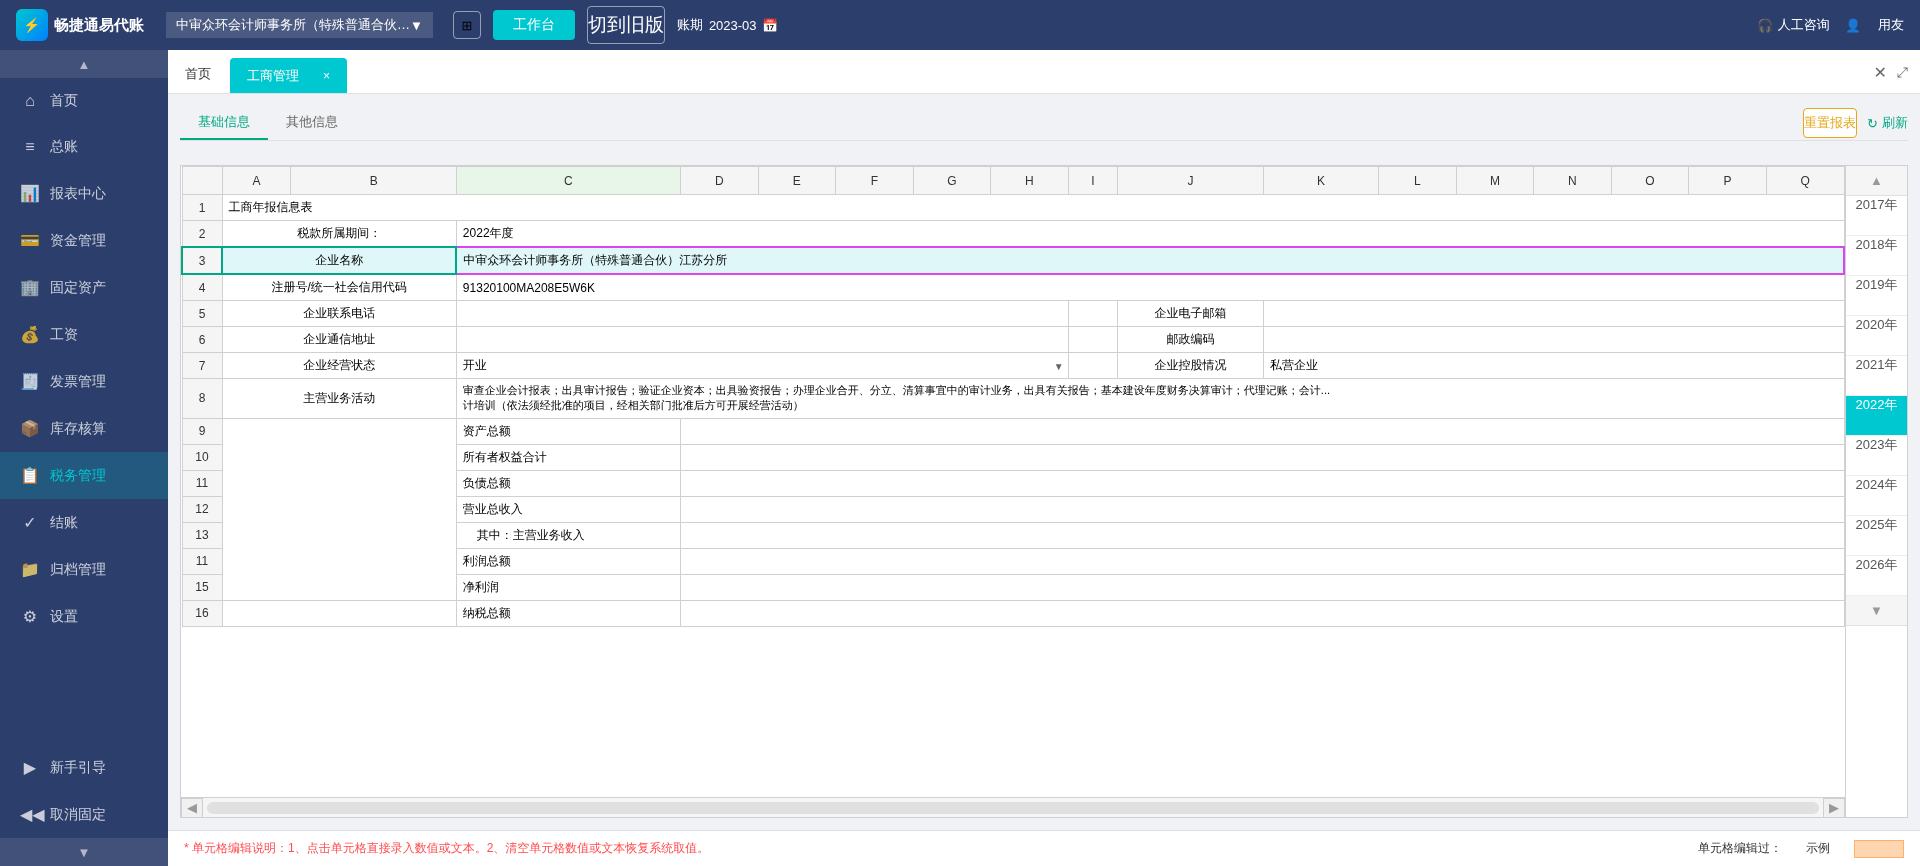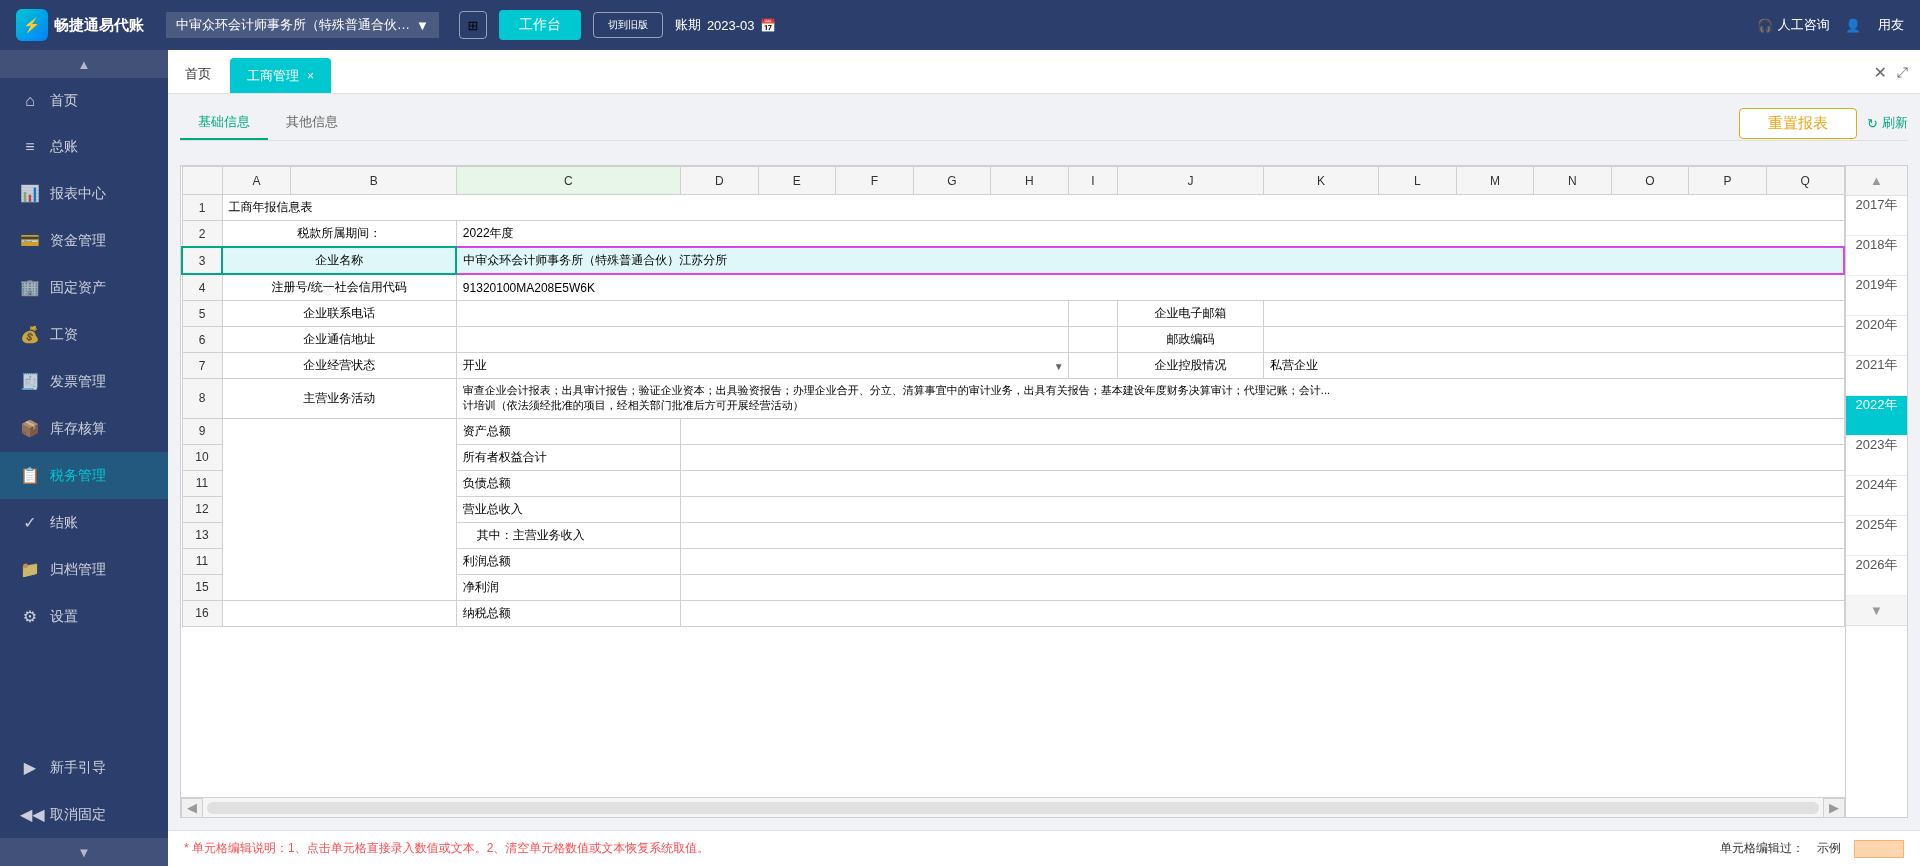--- a/index.html
+++ b/index.html
@@ -2,24 +2,24 @@
 <html><head>
   <meta charset="utf-8">
   <style>
     * { box-sizing: border-box; margin: 0; padding: 0; }
     body { font-family: 'Microsoft YaHei', '微软雅黑', sans-serif; font-size: 13px; background: #f0f2f5; width: 1920px; height: 866px; overflow: hidden; display: flex; flex-direction: column; }
 
     
     .topbar { height: 50px; background: #2c3e6b; display: flex; align-items: center; padding: 0 16px; gap: 12px; flex-shrink: 0; }
     .logo { display: flex; align-items: center; gap: 6px; color: #fff; font-size: 15px; font-weight: bold; margin-right: 10px; }
     .logo-icon { width: 32px; height: 32px; background: linear-gradient(135deg, #00c8d0, #0080ff); border-radius: 6px; display: flex; align-items: center; justify-content: center; color: #fff; font-size: 14px; }
-    .company-selector { display: flex; align-items: center; background: rgba(255,255,255,0.15); border-radius: 0; padding: 4px 10px; color: #fff; font-size: 13px; cursor: pointer; gap: 6px; min-width: 220px; }
+    .company-selector { display: flex; align-items: center; background: rgba(255,255,255,0.15); border-radius: 0; padding: 4px 10px; color: #fff; font-size: 13px; cursor: pointer; gap: 0; min-width: 220px; }
     .company-icon { width: 28px; height: 28px; border: 1px solid rgba(255,255,255,0.5); border-radius: 4px; display: flex; align-items: center; justify-content: center; margin-left: 8px; cursor: pointer; }
     .workbench-btn { background: #00c8d0; color: #fff; border: none; border-radius: 4px; padding: 6px 20px; font-size: 14px; cursor: pointer; }
-    .old-version-btn { background: transparent; color: #fff; border: 1px solid rgba(255,255,255,0.5); border-radius: 4px; padding: 5px 14px; font-size: 10px; cursor: pointer; }
+    .old-version-btn { background: transparent; color: #fff; border: 1px solid rgba(255,255,255,0.5); border-radius: 4px; padding: 5px 0; font-size: 19px; cursor: pointer; }
     .period-info { color: #fff; font-size: 13px; display: flex; align-items: center; gap: 6px; }
     .topbar-right { margin-left: auto; display: flex; align-items: center; gap: 16px; color: #fff; font-size: 13px; }
     .service-btn { display: flex; align-items: center; gap: 4px; cursor: pointer; }
 
     
     .main-layout { display: flex; flex: 1; overflow: hidden; }
 
     
     .sidebar { width: 168px; background: #2c3e6b; display: flex; flex-direction: column; flex-shrink: 0; overflow-y: auto; }
     .sidebar-item { display: flex; align-items: center; gap: 10px; padding: 14px 20px; color: rgba(255,255,255,0.75); cursor: pointer; font-size: 14px; }
@@ -27,32 +27,32 @@
     .sidebar-icon { font-size: 16px; width: 20px; text-align: center; }
     .sidebar-scroll-btn { height: 28px; background: rgba(255,255,255,0.1); display: flex; align-items: center; justify-content: center; cursor: pointer; color: rgba(255,255,255,0.6); }
 
     
     .content { flex: 1; display: flex; flex-direction: column; overflow: hidden; background: #f0f2f5; }
 
     
     .tab-bar { height: 44px; background: #fff; display: flex; align-items: flex-end; padding: 0 0 0 0; border-bottom: 1px solid #e0e0e0; flex-shrink: 0; }
     .tab-item { padding: 8px 16px; cursor: pointer; font-size: 13px; color: #666; border-top: 1px solid transparent; border-left: 1px solid transparent; border-right: 1px solid transparent; margin-right: 2px; }
     .tab-item.home { color: #333; }
-    .tab-item.active { background: #00c8d0; color: #fff; border-radius: 4px 4px 0 0; display: flex; align-items: center; gap: 8px; }
+    .tab-item.active { background: #00c8d0; color: #fff; border-radius: 4px 4px 0 0; display: flex; align-items: center; gap: 24px; }
     .tab-close { cursor: pointer; font-size: 12px; }
 
     
     .page-content { flex: 1; display: flex; flex-direction: column; overflow: hidden; padding: 12px; }
 
     
     .sub-tabs { display: flex; align-items: center; margin-bottom: 24px; border-bottom: 1px solid #e0e0e0; padding-bottom: 0; }
     .sub-tab { padding: 7px 18px; cursor: pointer; font-size: 13px; color: #666; border-bottom: 2px solid transparent; }
     .sub-tab.active { color: #00a884; border-bottom: 2px solid #00a884; }
     .sub-tabs-right { margin-left: auto; display: flex; align-items: center; gap: 10px; }
-    .reset-btn { border: 1px solid #e6a817; color: #e6a817; background: #fff; padding: 5px 28px; border-radius: 4px; cursor: pointer; font-size: 15px; }
+    .reset-btn { border: 1px solid #e6a817; color: #e6a817; background: #fff; padding: 5px 0; border-radius: 4px; cursor: pointer; font-size: 13px; }
     .refresh-btn { color: #00a884; background: transparent; border: none; cursor: pointer; font-size: 13px; display: flex; align-items: center; gap: 4px; }
 
     
     .spreadsheet-wrapper { flex: 1; display: flex; overflow: hidden; background: #fff; border: 1px solid #d0d0d0; }
     .spreadsheet-main { flex: 1; overflow: hidden; display: flex; flex-direction: column; }
     .spreadsheet-table-wrapper { flex: 1; overflow: auto; }
 
     table { border-collapse: collapse; width: 100%; font-size: 12px; }
     table th, table td { border: 1px solid #d0d0d0; padding: 4px 6px; white-space: nowrap; min-width: 40px; }
     .col-header { background: #f5f5f5; text-align: center; font-weight: normal; color: #333; height: 28px; position: sticky; top: 0; z-index: 2; }
@@ -66,21 +66,21 @@
     .year-item { width: 100%; height: 40px; display: flex; align-items: flex-start; justify-content: center; cursor: pointer; font-size: 13px; color: #555; border-bottom: 1px solid #eee; }
     .year-item.active { background: #00c8d0; color: #fff; }
 
     
     .bottom-bar { height: 20px; background: #f5f5f5; display: flex; align-items: center; border-top: 1px solid #d0d0d0; }
     .scroll-left-btn, .scroll-right-btn { width: 22px; height: 20px; display: flex; align-items: center; justify-content: center; cursor: pointer; color: #999; background: #f0f0f0; border: 1px solid #d0d0d0; }
     .h-scrollbar { flex: 1; height: 12px; background: #e0e0e0; margin: 0 4px; border-radius: 6px; }
 
     
     .footer { height: 36px; background: #fff; display: flex; align-items: center; padding: 0 16px; border-top: 1px solid #e0e0e0; font-size: 12px; color: #ff4d4f; flex-shrink: 0; }
-    .footer-right { margin-left: auto; display: flex; align-items: center; gap: 13px; color: #333; font-size: 12px; }
+    .footer-right { margin-left: auto; display: flex; align-items: center; gap: 24px; color: #333; font-size: 12px; }
     .sample-box { width: 50px; height: 18px; background: #ffd6b0; border: 1px solid #ffb06a; }
   </style>
 </head>
 <body>
 
 <div class="topbar">
   <div class="logo">
     <div class="logo-icon">⚡</div>
     <span>畅捷通易代账</span>
   </div>

